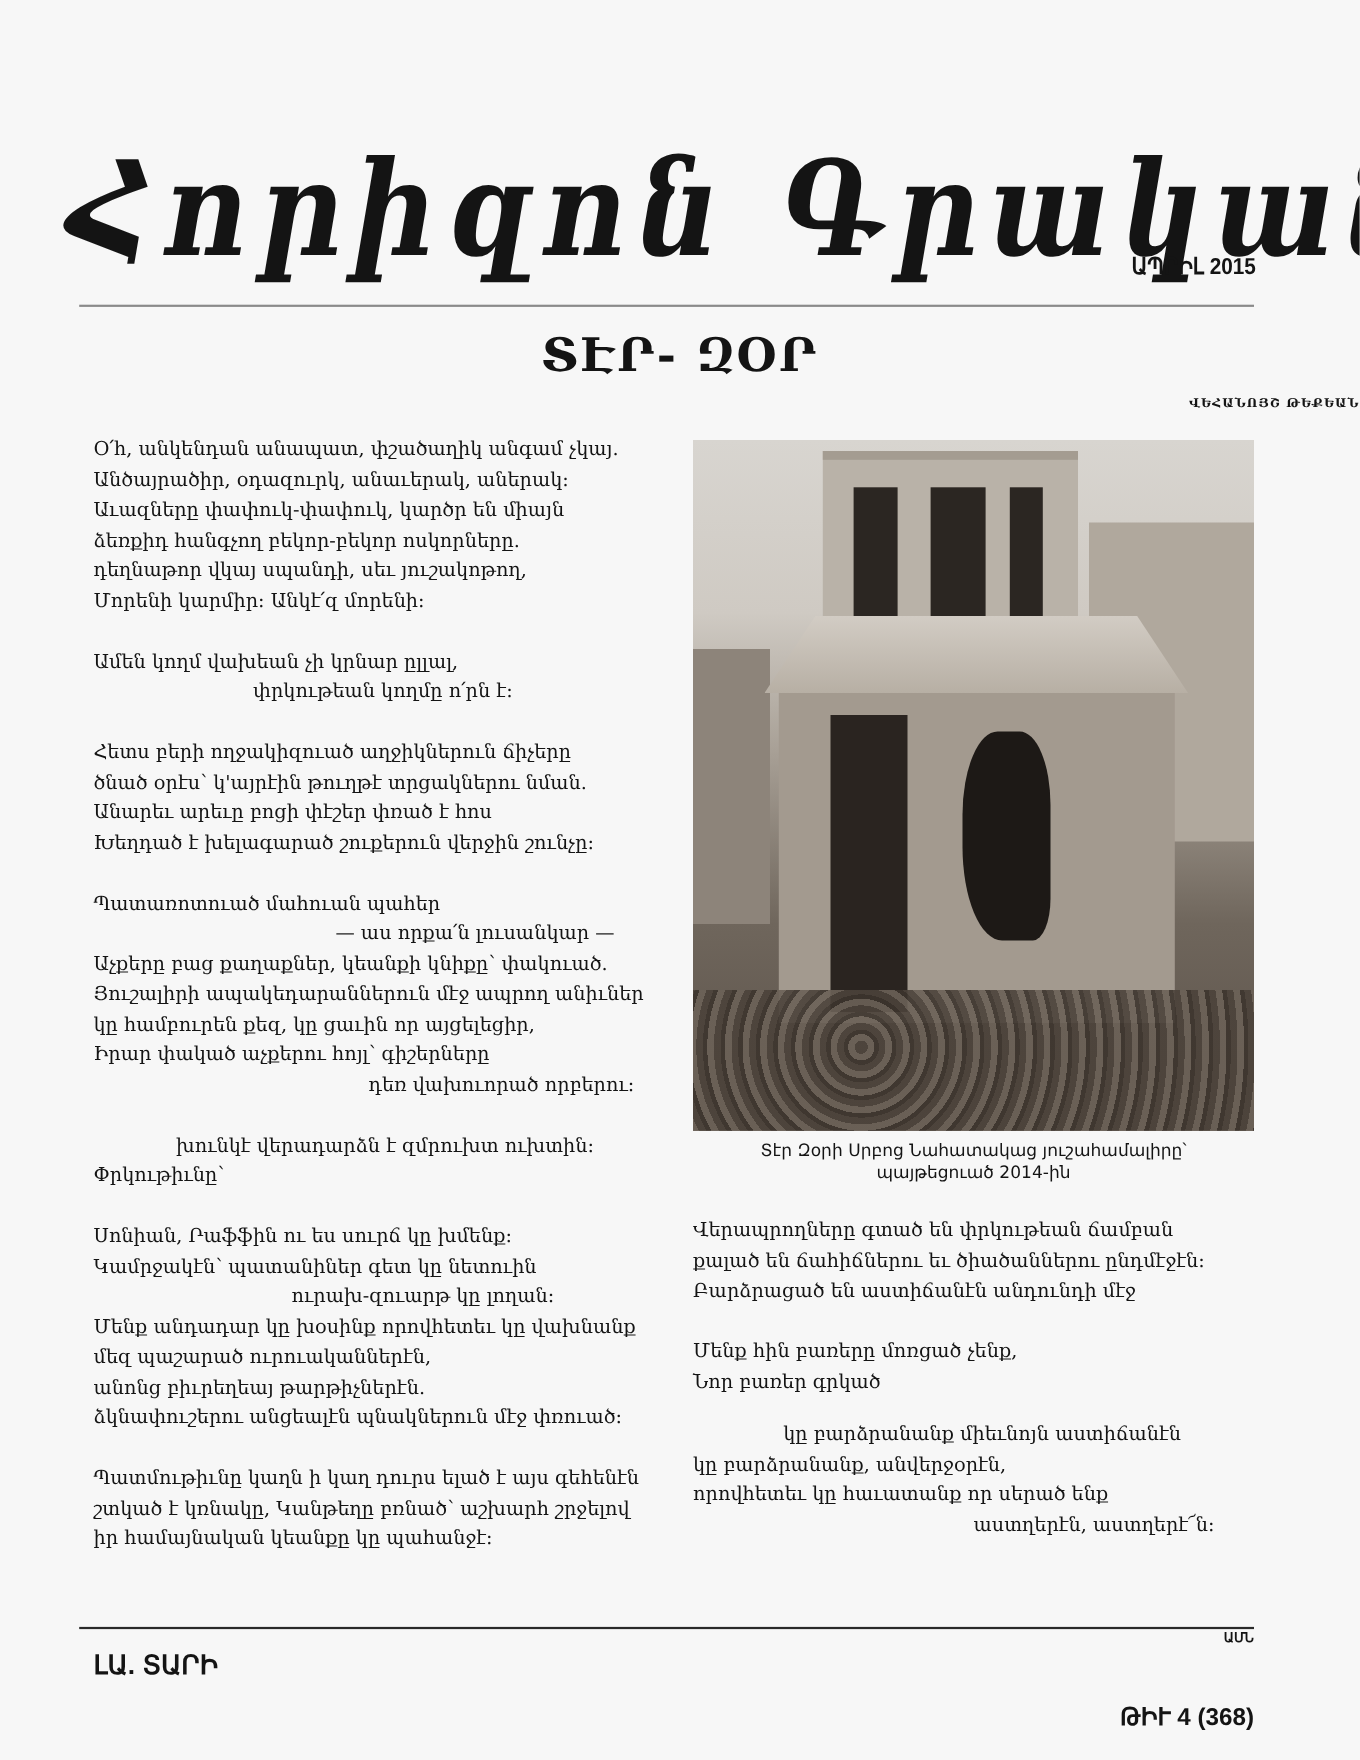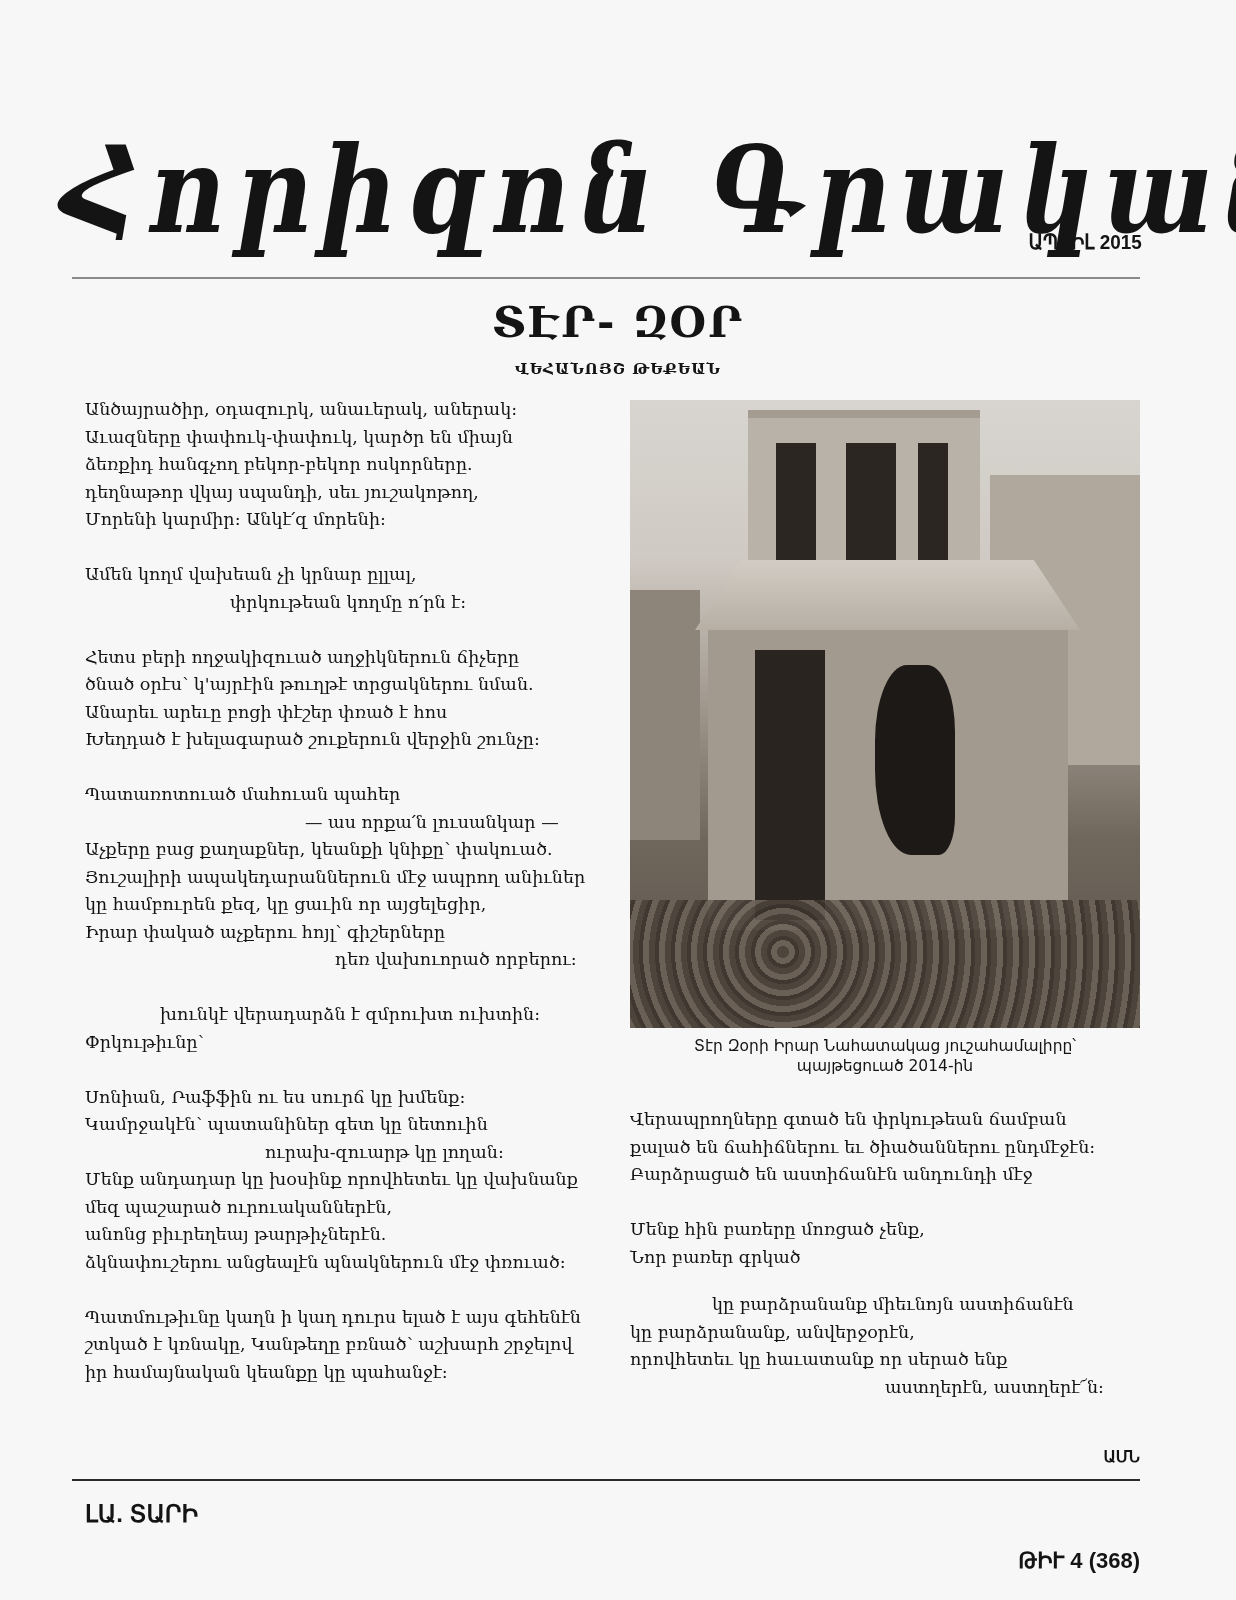--- a/index.html
+++ b/index.html
@@ -35,23 +35,23 @@
       background: #8a8a8a;
     }
     .poem-title {
       position: absolute; left: 0; width: 1236px; top: 298px;
       text-align: center;
       font-family: "DejaVu Serif", serif; font-weight: bold;
       font-size: 42px; letter-spacing: 2px;
     }
     .poem-author {
       position: absolute; left: 0; width: 1236px; top: 360px;
-      text-align: center;
+      text-align: right;
       font-family: "DejaVu Serif", serif; font-weight: bold;
-      font-size: 15px; letter-spacing: 1px;
+      font-size: 11px; letter-spacing: 1px;
     }
     .col {
       position: absolute;
       font-family: "DejaVu Serif", serif;
       font-size: 17.5px;
     }
     .col-left { left: 85px; top: 396px; width: 520px; }
     .col-right { left: 630px; top: 1106px; width: 510px; }
     .line { height: 27.5px; line-height: 27.5px; white-space: nowrap; }
     .line.blank { height: 27.5px; }
@@ -104,22 +104,22 @@
     }
     .photo .bldg-left {
       position: absolute; left: 0; top: 190px; width: 70px; height: 250px; background: #8d847a;
     }
     .caption {
       position: absolute; left: 630px; top: 1036px; width: 510px;
       text-align: center;
       font-family: "DejaVu Sans", sans-serif; font-size: 15.5px; line-height: 20px;
     }
     .signature {
-      position: absolute; right: 96px; top: 1447px;
-      font-family: "Liberation Sans", sans-serif; font-weight: bold; font-size: 16px;
+      position: absolute; right: 96px; top: 1482px;
+      font-family: "Liberation Sans", sans-serif; font-weight: bold; font-size: 12px;
     }
     .rule-bottom {
       position: absolute; left: 72px; top: 1479px; width: 1068px; height: 2px;
       background: #2a2a2a;
     }
     .footer-left {
       position: absolute; left: 85px; top: 1500px;
       font-family: "Liberation Sans", sans-serif; font-weight: bold; font-size: 24px;
     }
     .footer-right {
@@ -133,20 +133,21 @@
 <header class="masthead">
   <div class="masthead-title">Հորիզոն Գրական</div>
   <div class="masthead-date">ԱՊՐԻԼ 2015</div>
 </header>
 <div class="rule-top"></div>
 
 <h1 class="poem-title" style="margin:0">ՏԷՐ- ԶՕՐ</h1>
 <div class="poem-author">ՎԵՀԱՆՈՅՇ ԹԵՔԵԱՆ</div>
 
 <div class="col col-left" id="col-left">
+    <div class="line">Օ՛հ, անկենդան անապատ, փշածաղիկ անգամ չկայ.</div>
     <div class="line">Անծայրածիր,  օդազուրկ, անաւերակ, աներակ։</div>
     <div class="line">Աւազները փափուկ-փափուկ, կարծր են միայն</div>
     <div class="line">ձեռքիդ հանգչող բեկոր-բեկոր ոսկորները.</div>
     <div class="line">դեղնաթոր վկայ սպանդի, սեւ յուշակոթող,</div>
     <div class="line">Մորենի կարմիր։ Անկէ՛զ մորենի։</div>
     <div class="line blank"></div>
     <div class="line">Ամեն կողմ վախեան չի կրնար ըլլալ,</div>
     <div class="line indent1">փրկութեան կողմը ո՛րն է։</div>
     <div class="line blank"></div>
     <div class="line">Հետս բերի ողջակիզուած աղջիկներուն ճիչերը</div>
@@ -186,21 +187,21 @@
     <div class="win" style="left:98px;width:50px"></div>
     <div class="win" style="left:170px;width:30px"></div>
   </div>
   <div class="roof"></div>
   <div class="body"></div>
   <div class="door"></div>
   <div class="hole"></div>
   <div class="rubble"></div>
 </figure>
 <figcaption class="caption">
-  <div>Տէր Զօրի Իրար Նահատակաց յուշահամալիրը՝</div>
+  <div>Տէր Զօրի Սրբոց Նահատակաց յուշահամալիրը՝</div>
   <div>պայթեցուած 2014-ին</div>
 </figcaption>
 
 <div class="col col-right" id="col-right">
     <div class="line">Վերապրողները գտած են փրկութեան ճամբան</div>
     <div class="line">քալած են ճահիճներու եւ  ծիածաններու ընդմէջէն։</div>
     <div class="line">Բարձրացած են աստիճանէն անդունդի մէջ</div>
     <div class="line blank"></div>
     <div class="line">Մենք հին բառերը մոռցած չենք,</div>
     <div class="line">Նոր բառեր գրկած</div>

